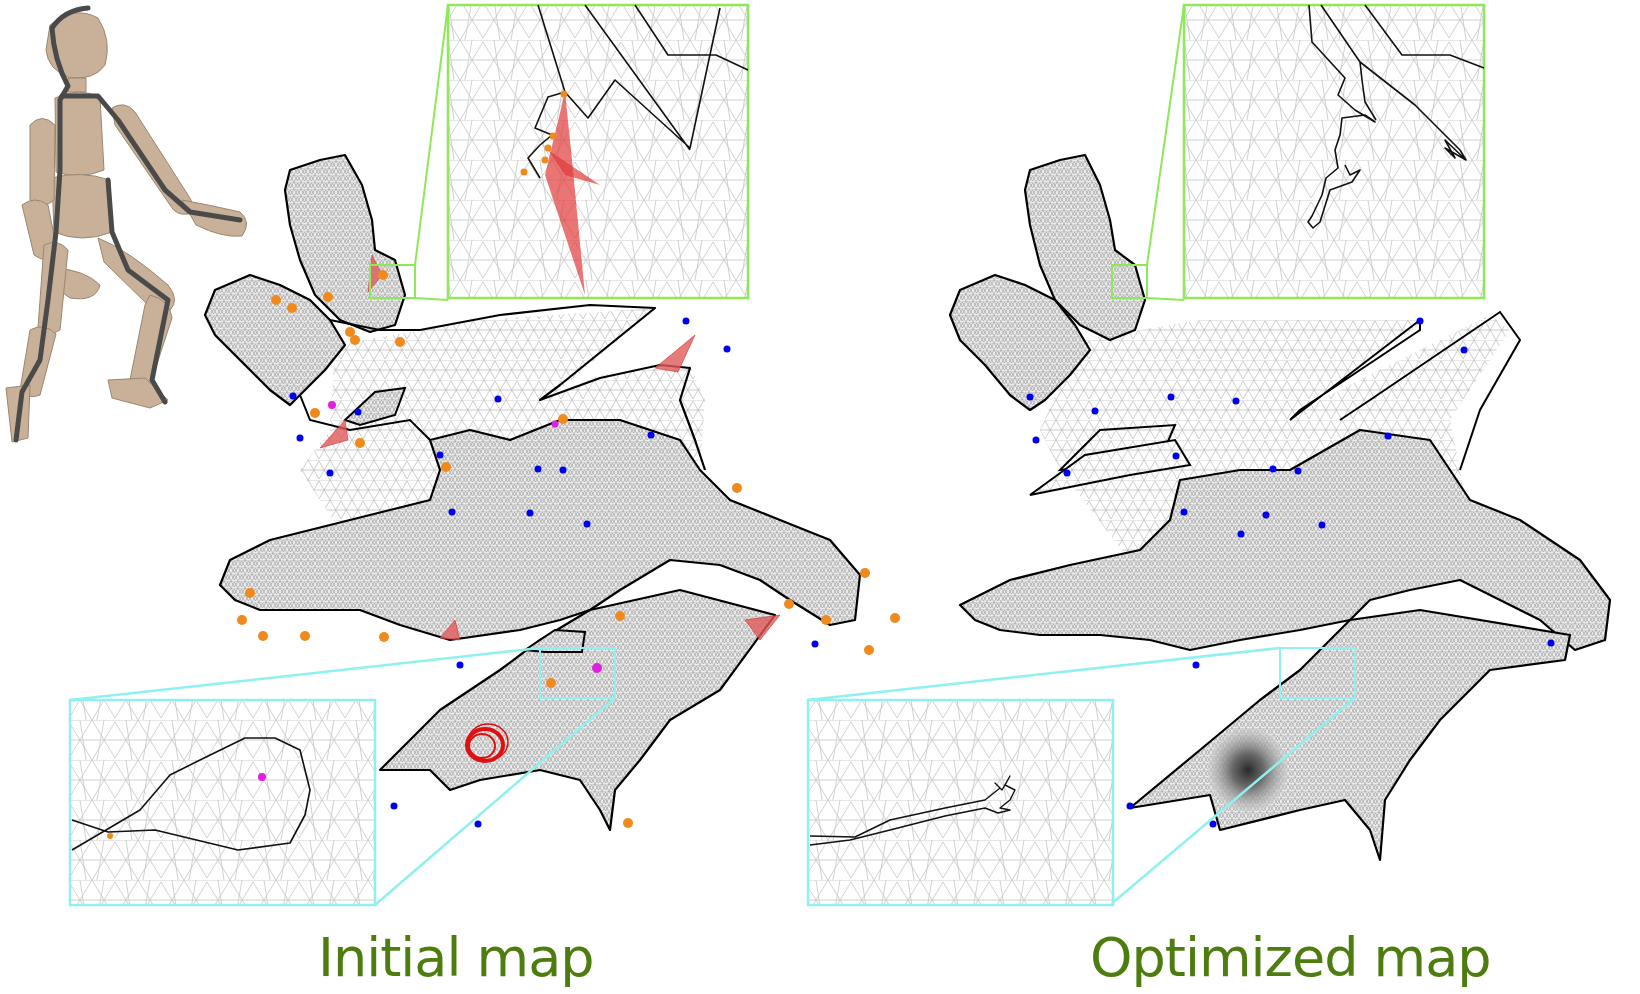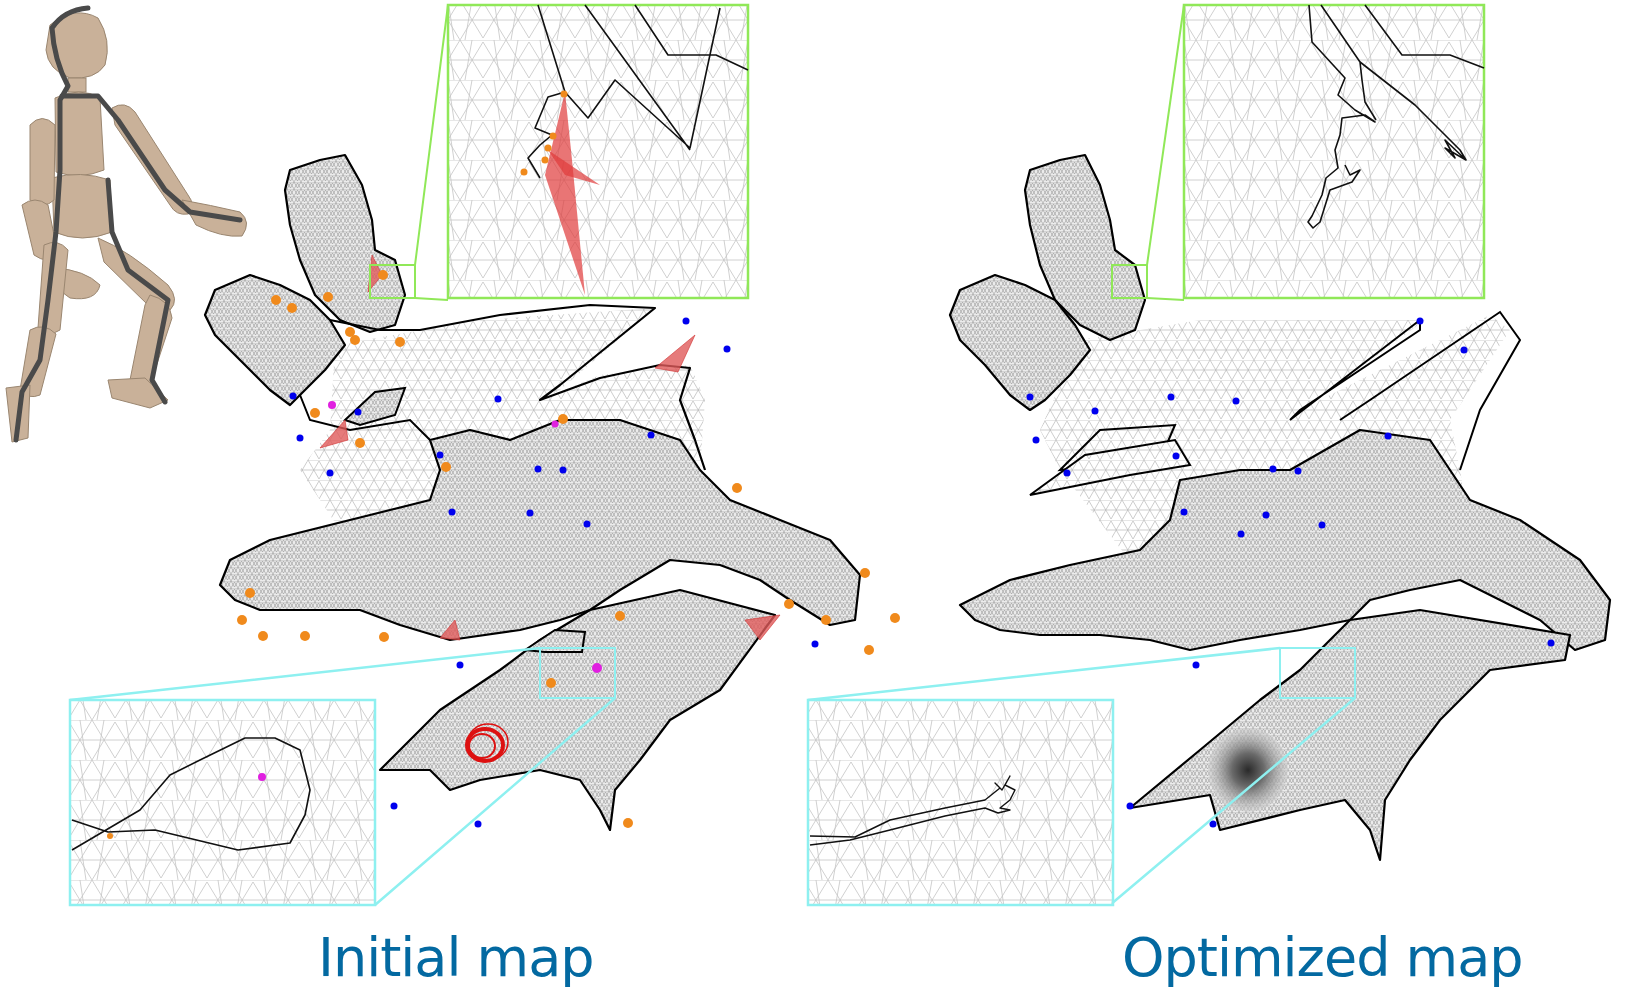--- a/index.html
+++ b/index.html
@@ -1,21 +1,21 @@
 <!DOCTYPE html>
 <html><head>
 <meta charset="utf-8">
 <style>
   html, body { margin: 0; padding: 0; background: #ffffff; }
   body { width: 1640px; height: 994px; position: relative; overflow: hidden; font-family: "Liberation Sans", sans-serif; }
   .figure { position: absolute; left: 0; top: 0; width: 1640px; height: 994px; }
   svg { position: absolute; left: 0; top: 0; }
-  .caption { position: absolute; top: 928px; font-family: "DejaVu Sans", sans-serif; font-size: 54px; color: #0369a1; letter-spacing: -1px; line-height: 60px; white-space: nowrap; }
+  .caption { position: absolute; top: 928px; font-family: "DejaVu Sans", sans-serif; font-size: 54px; color: #4d7c0f; letter-spacing: -1px; line-height: 60px; white-space: nowrap; }
   .cap-left { left: 318px; }
-  .cap-right { left: 1090px; margin-left: 32px; }
+  .cap-right { left: 1090px; }
 </style>
 </head>
 <body>
 
 <div class="figure">
 
 <svg width="1640" height="994" viewBox="0 0 1640 994">
   <defs>
     <pattern id="meshDense" width="7" height="7" patternUnits="userSpaceOnUse">
       <rect width="7" height="7" fill="#ececec"></rect>

